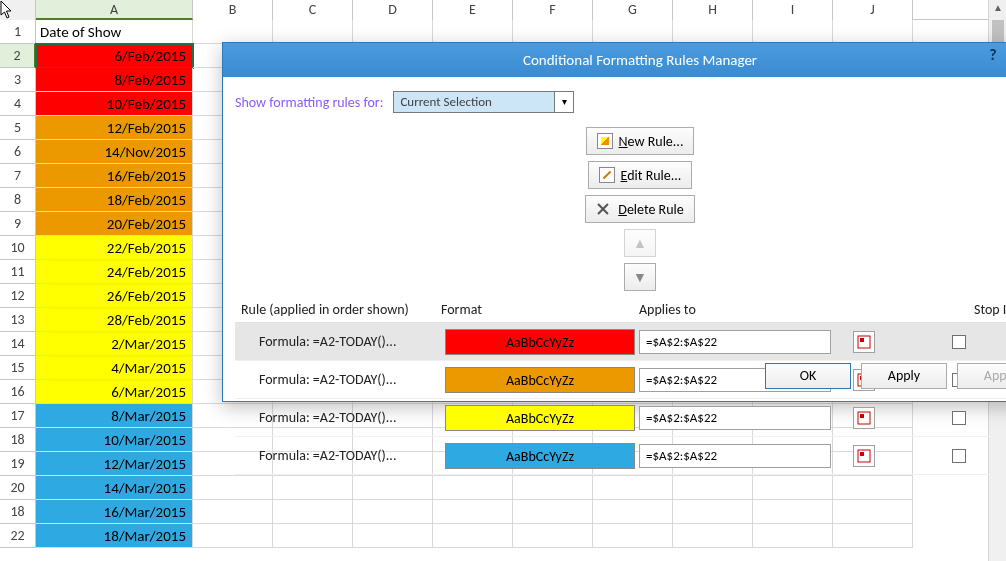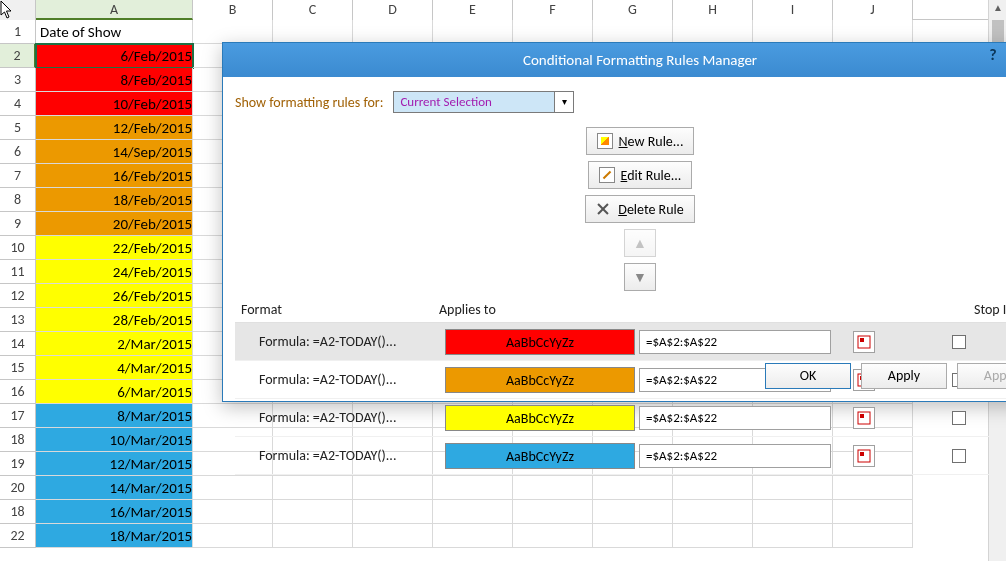--- a/index.html
+++ b/index.html
@@ -12,44 +12,44 @@
   .col-header { height: 20px; border-right: 1px solid #c6c6c6; text-align: center; color: #444; font-size: 14px; line-height: 20px; background: #fff; }
   .col-A { width: 157px; background: #d7e4bd; border-bottom: 2px solid #4f7e28; }
   .col-header.col-A { background: #e2efda; }
   .col-other { width: 80px; }
 
   .rows { }
   .row { display: flex; height: 24px; }
   .row-header { width: 36px; border-right: 1px solid #c6c6c6; border-bottom: 1px solid #c6c6c6; text-align: center; color: #444; line-height: 24px; background: #fff; }
   .row-header.sel { background: #e2efda; border-right: 2px solid #4f7e28; }
   .cell { width: 80px; border-right: 1px solid #d9d9d9; border-bottom: 1px solid #d9d9d9; padding: 0 4px; line-height: 24px; }
-  .cell-A { width: 157px; text-align: right; border-right: 1px solid #d9d9d9; border-bottom: 1px solid #d9d9d9; line-height: 24px; font-size: 15px; }
+  .cell-A { width: 157px; text-align: right; padding-right: 6px; border-right: 1px solid #d9d9d9; border-bottom: 1px solid #d9d9d9; line-height: 24px; font-size: 15px; }
   .bg-red   { background: #ff0000; }
   .bg-orange{ background: #ec9900; }
   .bg-yellow{ background: #ffff00; }
   .bg-blue  { background: #2ea9e1; }
 
   .selected-cell { outline: 2px solid #1e7145; outline-offset: -1px; }
 
   
   .vscroll { position: absolute; right: 0; top: 0; bottom: 0; width: 18px; background: #f0f0f0; border-left: 1px solid #d4d4d4; }
   .vscroll .arrow { width: 18px; height: 18px; text-align: center; line-height: 15px; font-size: 10px; color: #606060; }
   .vscroll .thumb { width: 12px; height: 40px; background: #c1c1c1; margin: 2px auto; }
 
   
   .dialog { position: absolute; left: 222px; top: 42px; width: 836px; height: 360px; background: #fff; border: 1px solid #2a7ab9; box-shadow: 0 5px 18px rgba(0,0,0,0.25); }
   .title-bar { height: 34px; background: linear-gradient(#4a9be0, #3b8ad0); display: flex; align-items: center; justify-content: center; position: relative; color: #fff; font-size: 15px; }
   .title-bar .close-btn { position: absolute; right: 1px; top: 1px; width: 44px; height: 24px; background: #e81123; color: #fff; text-align: center; line-height: 22px; font-size: 15px; }
   .title-bar .help-btn { position: absolute; right: 50px; top: 1px; width: 28px; height: 24px; color: #0a3558; text-align: center; line-height: 22px; font-size: 16px; font-weight: bold; }
 
   .dialog-body { padding: 10px 12px; }
   .show-for-row { display: flex; align-items: center; gap: 10px; height: 30px; }
-  .show-for-row label { font-size: 14px; color: #a16207; }
+  .show-for-row label { font-size: 14px; color: #8b5cf6; }
   .dropdown { display: flex; align-items: stretch; border: 1px solid #7a7a7a; height: 22px; }
-  .dropdown .dd-text { width: 160px; padding: 0 6px; background: #cde6f7; color: #a21caf; font-size: 13px; line-height: 20px; }
+  .dropdown .dd-text { width: 160px; padding: 0 6px; background: #cde6f7; color: #404040; font-size: 13px; line-height: 20px; }
   .dropdown .dd-btn { width: 19px; border-left: 1px solid #7a7a7a; text-align: center; font-size: 10px; line-height: 20px; }
 
   .toolbar { margin-top: 10px; display: flex; align-items: center; gap: 6px; flex-direction: column; }
   .btn { height: 28px; border: 1px solid #ababab; background: linear-gradient(#fdfdfd,#ececec); padding: 0 10px; display: flex; align-items: center; gap: 6px; font-size: 14px; cursor: default; }
   .icon16 { width: 16px; height: 16px; display: inline-block; }
   .icon-newrule { background: #fff; border: 1px solid #888; position: relative; }
   .icon-newrule:after { content:""; position:absolute; left:3px; top:3px; width:8px; height:8px; background: linear-gradient(135deg,#ff0 50%,#f80 50%); }
   .icon-editrule { background:#fff; border:1px solid #888; }
   .icon-editrule:after{ content:""; position:absolute; width:10px; height:2px; background:#cc7a00; transform: rotate(-45deg); margin:6px 0 0 2px; }
   .icon-delete { position:relative; }
@@ -167,21 +167,21 @@
         <div class="cell"></div>
         <div class="cell"></div>
         <div class="cell"></div>
         <div class="cell"></div>
         <div class="cell"></div>
         <div class="cell"></div>
         <div class="cell"></div>
       </div>
       <div class="row">
         <div class="row-header">6</div>
-        <div class="cell-A bg-orange">14/Sep/2015</div>
+        <div class="cell-A bg-orange">14/Nov/2015</div>
         <div class="cell"></div>
         <div class="cell"></div>
         <div class="cell"></div>
         <div class="cell"></div>
         <div class="cell"></div>
         <div class="cell"></div>
         <div class="cell"></div>
         <div class="cell"></div>
         <div class="cell"></div>
       </div>
@@ -433,20 +433,21 @@
       </div>
       <div class="btn arrow-btn disabled">
         <span>▲</span>
       </div>
       <div class="btn arrow-btn">
         <span>▼</span>
       </div>
     </div>
 
     <div class="rules-header">
+      <div class="hcol-rule">Rule (applied in order shown)</div>
       <div class="hcol-format">Format</div>
       <div class="hcol-applies">Applies to</div>
       <div class="hcol-stop">Stop If True</div>
     </div>
 
     <div class="rules-list" id="ruleslist">
         <div class="rule-row selected">
           <div class="r-formula">Formula: =A2-TODAY()...</div>
           <div class="r-format">
             <div class="format-preview" style="background: rgb(255, 0, 0);">AaBbCcYyZz</div>

